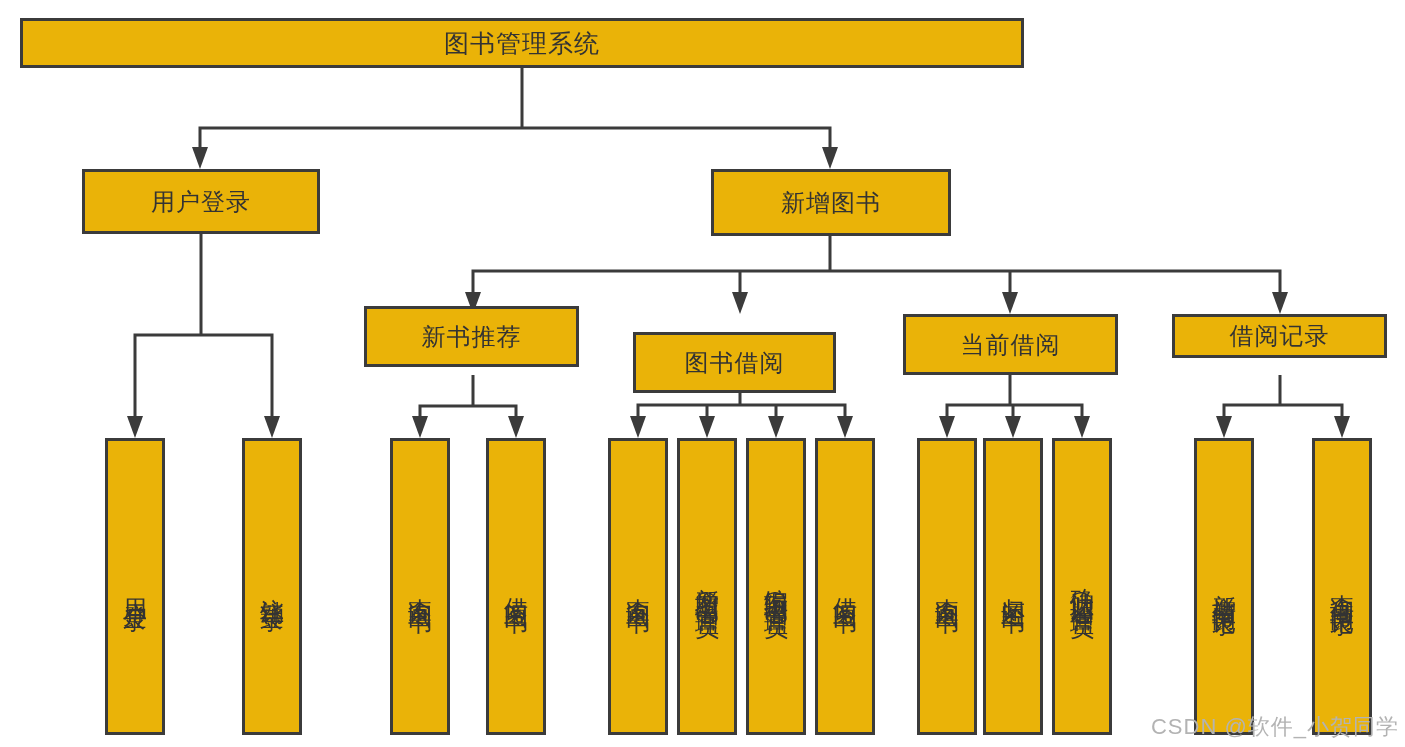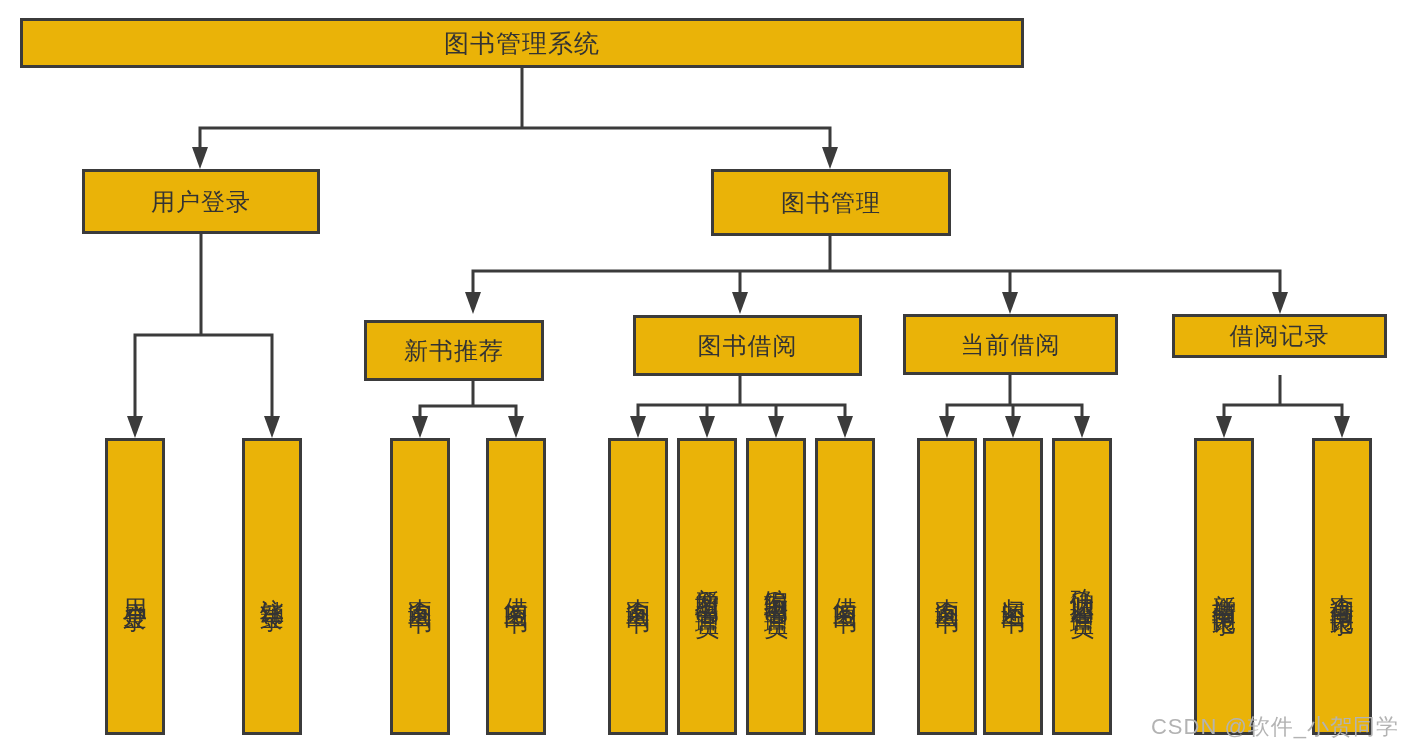--- a/index.html
+++ b/index.html
@@ -106,27 +106,27 @@
   </svg>
 
   <div class="box" style="left:20px;top:18px;width:1004px;height:50px">
     <span class="lbl root-lbl">图书管理系统</span>
   </div>
 
   <div class="box" style="left:82px;top:169px;width:238px;height:65px">
     <span class="lbl">用户登录</span>
   </div>
   <div class="box" style="left:711px;top:169px;width:240px;height:67px">
-    <span class="lbl">图书管理</span>
+    <span class="lbl">新增图书</span>
   </div>
 
-  <div class="box" style="left:364px;top:320px;width:180px;height:61px">
+  <div class="box" style="left:364px;top:306px;width:215px;height:61px">
     <span class="lbl">新书推荐</span>
   </div>
-  <div class="box" style="left:633px;top:315px;width:229px;height:61px">
+  <div class="box" style="left:633px;top:332px;width:203px;height:61px">
     <span class="lbl">图书借阅</span>
   </div>
   <div class="box" style="left:903px;top:314px;width:215px;height:61px">
     <span class="lbl">当前借阅</span>
   </div>
   <div class="box" style="left:1172px;top:314px;width:215px;height:44px">
     <span class="lbl">借阅记录</span>
   </div>
 
   <div class="box leaf" style="left:105px">

